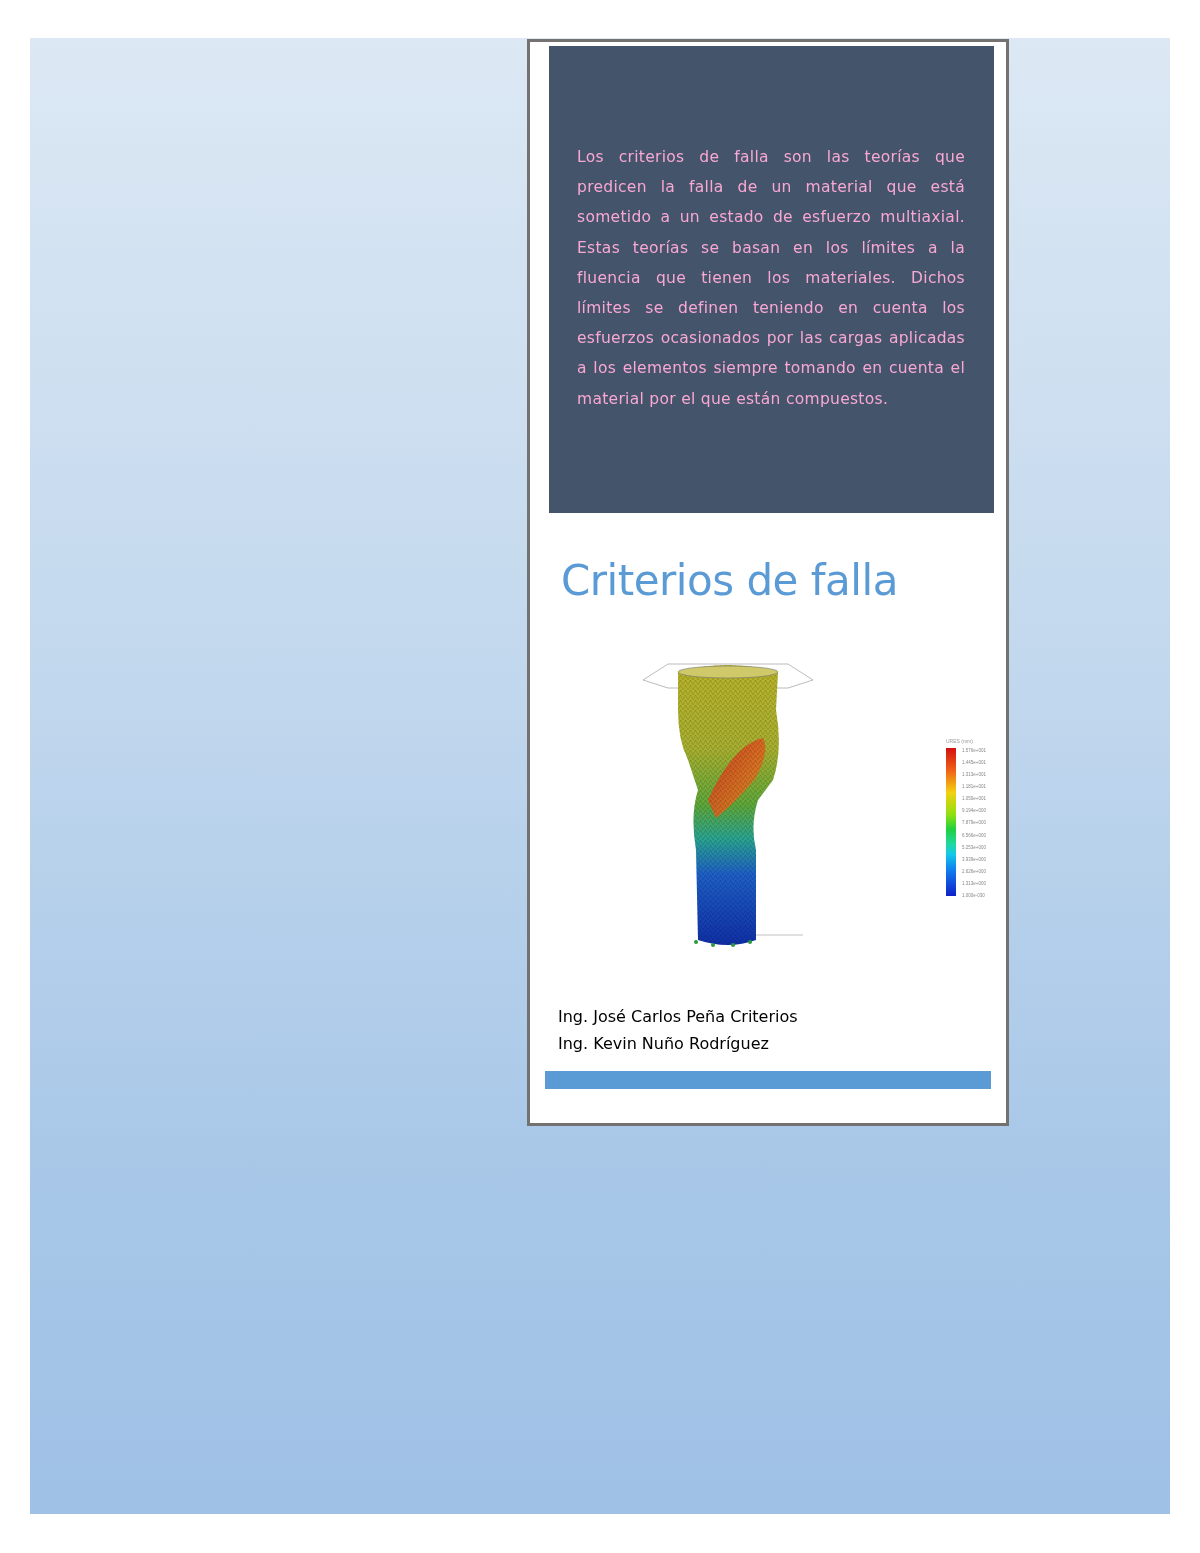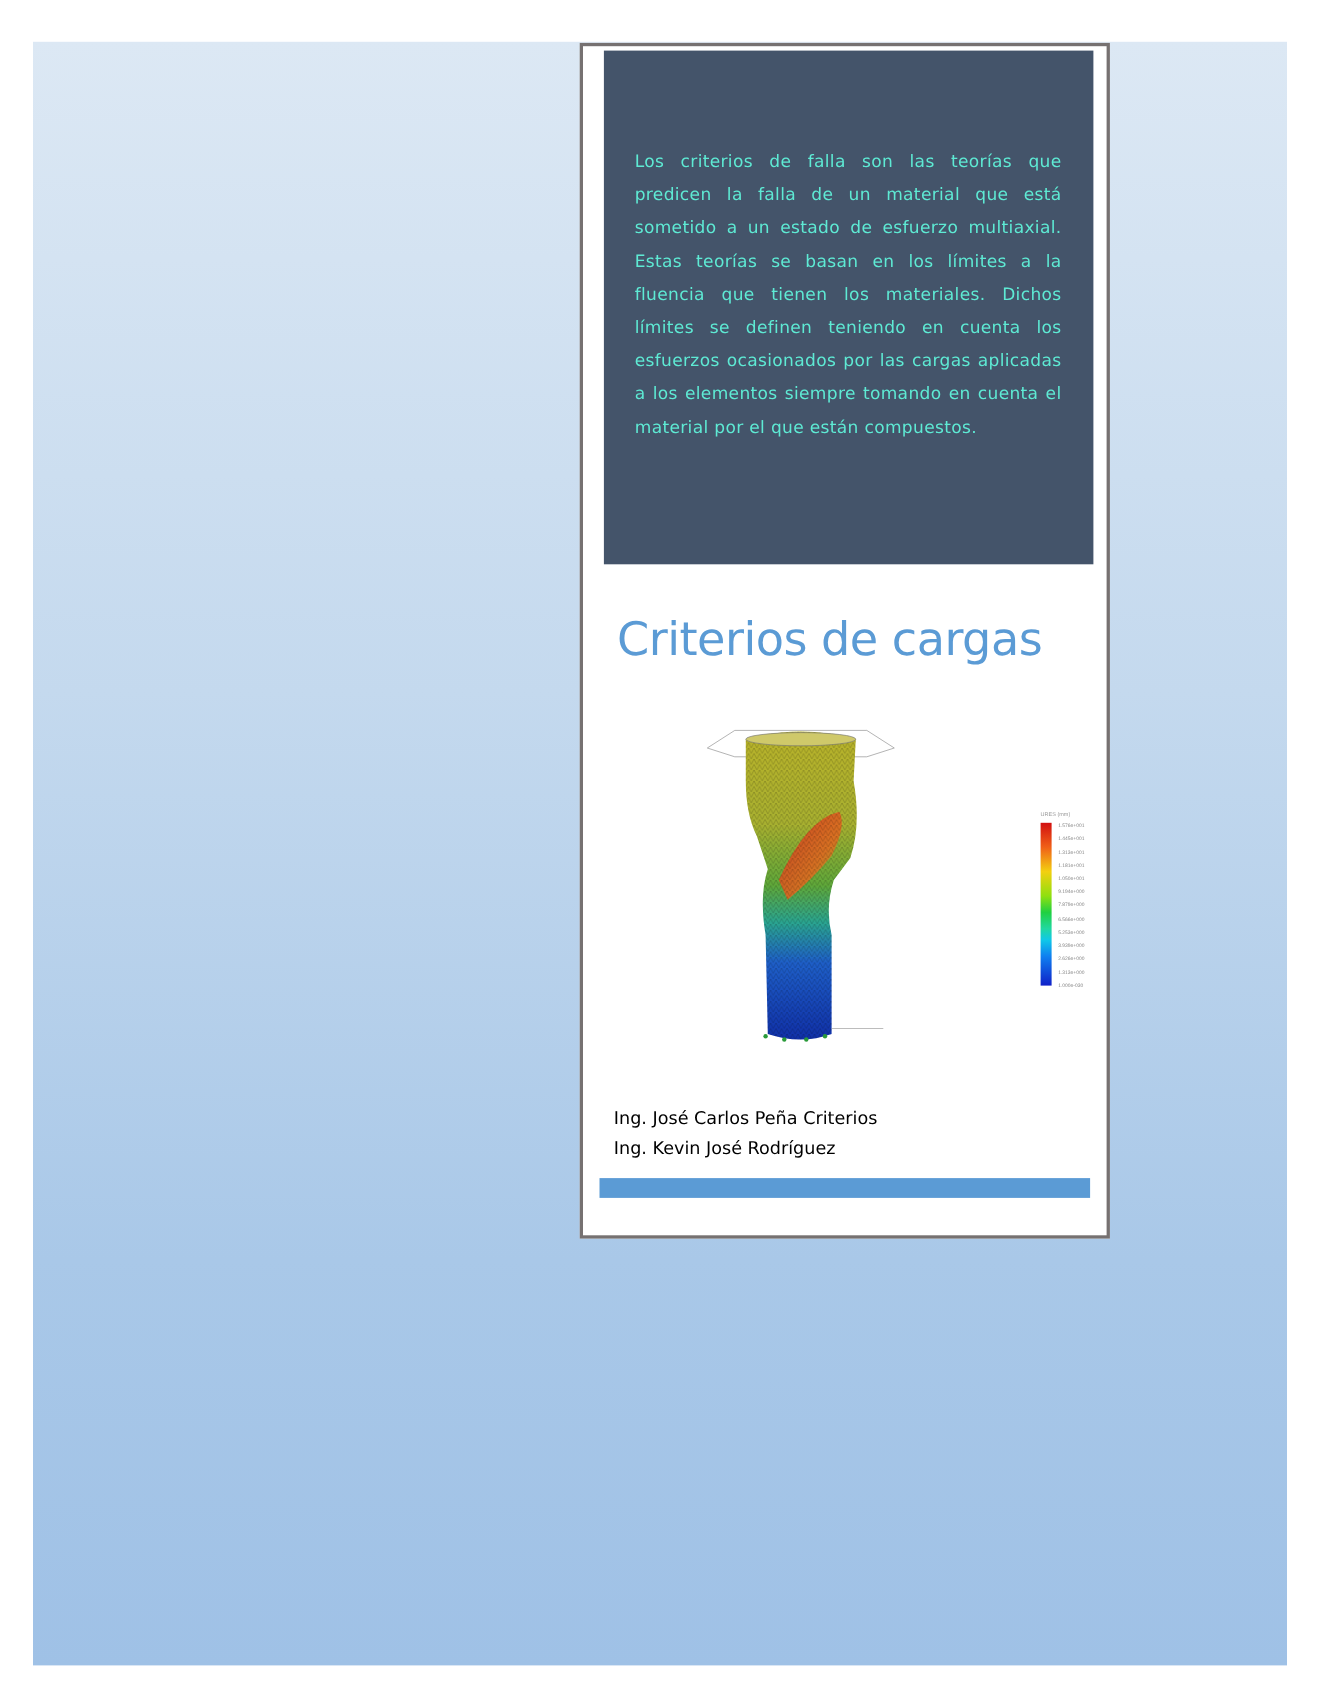--- a/index.html
+++ b/index.html
@@ -2,21 +2,21 @@
 <html><head>
 <meta charset="utf-8">
 <style>
   html, body { margin:0; padding:0; }
   body { width:1200px; height:1553px; background:#ffffff; position:relative; overflow:hidden; font-family:"Liberation Sans", sans-serif; }
   .bg-panel { position:absolute; left:30px; top:38px; width:1140px; height:1476px;
     background:linear-gradient(to bottom, #dce8f4 0%, #c4d9ee 40%, #a9c8e8 75%, #9fc1e6 100%); }
   .card { position:absolute; left:527px; top:39px; width:476px; height:1081px; background:#ffffff;
     border:3px solid #767171; }
   .dark-panel { position:absolute; left:19px; top:4px; width:445px; height:467px; background:#44546a; }
-  .abstract { position:absolute; left:28px; top:86px; width:388px; color:#5eead4;
+  .abstract { position:absolute; left:28px; top:96px; width:388px; color:#f9a8d4;
     font-family:"DejaVu Sans", sans-serif; font-size:15.5px; line-height:30.2px; text-align:justify; letter-spacing:0.3px; }
   .title { position:absolute; left:31px; top:514px; color:#5b9bd5; font-family:"DejaVu Sans", sans-serif;
     font-size:42px; font-weight:normal; letter-spacing:-0.5px; white-space:nowrap; }
   .figure { position:absolute; left:100px; top:608px; width:280px; height:300px; }
   .authors { position:absolute; left:28px; top:961px; color:#000000; font-family:"DejaVu Sans", sans-serif; font-size:16px; line-height:27px; }
   .bar { position:absolute; left:15px; top:1029px; width:446px; height:18px; background:#5b9bd5; }
   .legend { position:absolute; left:316px; top:88px; width:60px; }
   .legend-title { font-size:5px; color:#999; font-family:"Liberation Sans", sans-serif; }
   .legend-body { display:flex; margin-top:4px; }
   .legend-scale { width:10px; height:148px; background:linear-gradient(to bottom,#d21010 0%,#f06018 15%,#f3d010 30%,#8fe010 45%,#20d040 55%,#20d8a0 65%,#10c8e8 72%,#1080f0 82%,#1020c8 100%); }
@@ -26,21 +26,21 @@
 </head>
 <body>
 
 <div class="bg-panel"></div>
 
 <div class="card">
   <div class="dark-panel">
     <p class="abstract" style="margin:0;">Los criterios de falla son las teorías que predicen la falla de un material que está sometido a un estado de esfuerzo multiaxial. Estas teorías se basan en los límites a la fluencia que tienen los materiales. Dichos límites se definen teniendo en cuenta los esfuerzos ocasionados por las cargas aplicadas a los elementos siempre tomando en cuenta el material por el que están compuestos.</p>
   </div>
 
-  <h1 class="title" style="margin:0;">Criterios de cargas</h1>
+  <h1 class="title" style="margin:0;">Criterios de falla</h1>
 
   <div class="figure">
     <svg width="180" height="300" viewBox="0 0 180 300" style="position:absolute; left:8px; top:0;">
       <defs>
         <linearGradient id="tubeGrad" x1="0" y1="0" x2="0" y2="1">
           <stop offset="0" stop-color="#b9b32a"></stop>
           <stop offset="0.3" stop-color="#a8b030"></stop>
           <stop offset="0.5" stop-color="#5fa83a"></stop>
           <stop offset="0.62" stop-color="#2aa590"></stop>
           <stop offset="0.75" stop-color="#1e5fc8"></stop>
@@ -87,17 +87,17 @@
           <span>2.626e+000</span>
           <span>1.313e+000</span>
           <span>1.000e-030</span>
         </div>
       </div>
     </div>
   </div>
 
   <div class="authors">
     <div>Ing. José Carlos Peña Criterios</div>
-    <div>Ing. Kevin José Rodríguez</div>
+    <div>Ing. Kevin Nuño Rodríguez</div>
   </div>
 
   <div class="bar"></div>
 </div>
 
 </body></html>

